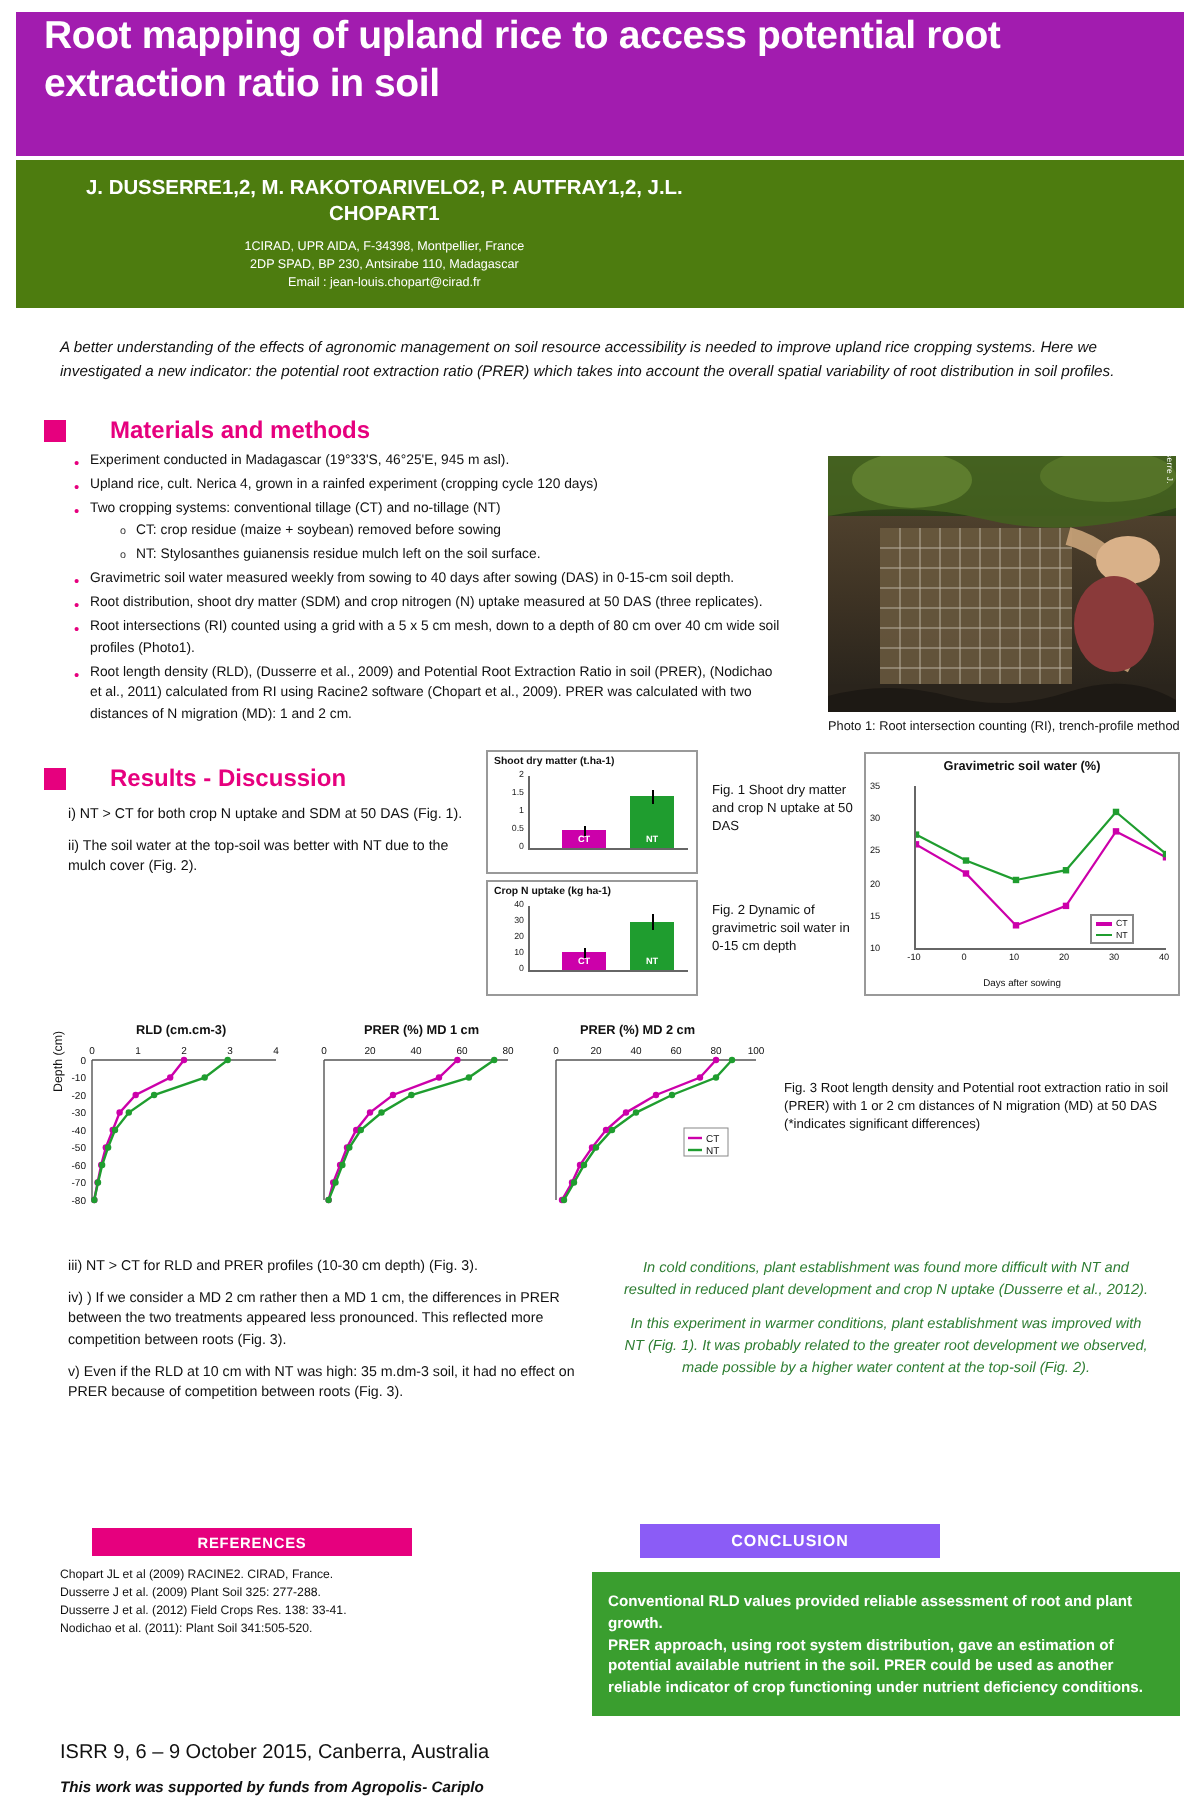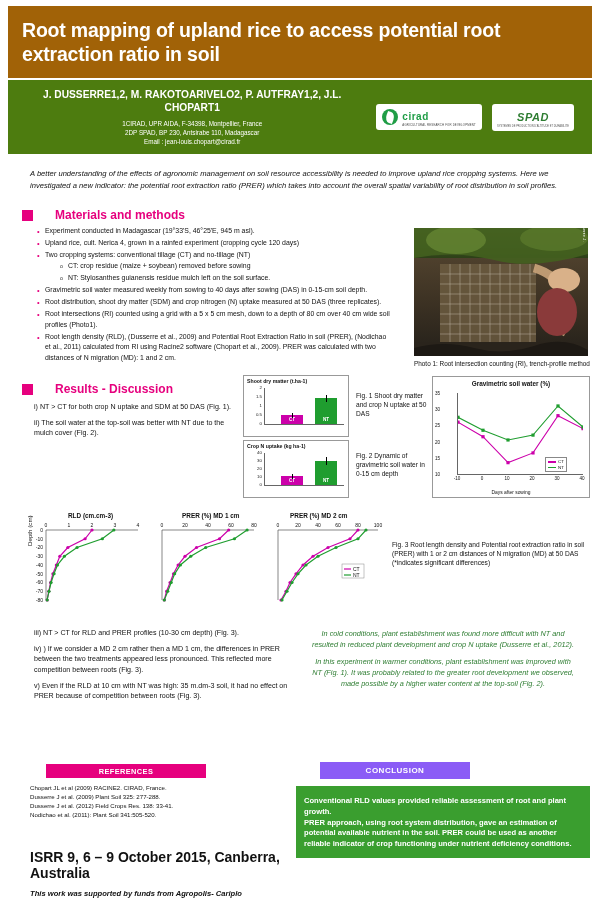--- a/index.html
+++ b/index.html
@@ -10,22 +10,22 @@
     font-family:"Liberation Sans", sans-serif;
     color:#111;
     position:relative;
     overflow:hidden;
   }
   .poster { position:relative; width:600px; height:900px; }
 
   
   .title-band {
     position:absolute; left:8px; top:6px; width:584px; height:72px;
-    background:#a16207;
-    display:flex; align-items:center;
+    background:#a21caf;
+    display:flex; align-items:flex-start;
   }
   .title-band h1 {
     margin:0; padding:0 14px;
     color:#ffffff; font-size:19.5px; line-height:1.25; font-weight:bold;
     letter-spacing:-0.2px;
   }
 
   
   .authors-band {
     position:absolute; left:8px; top:80px; width:584px; height:74px;
@@ -131,52 +131,39 @@
   
   .res-bottom { position:absolute; left:34px; top:628px; width:266px; font-size:7.1px; line-height:1.5; }
   .res-bottom p { margin:0 0 5px 0; }
   .green-text { position:absolute; left:310px; top:628px; width:278px; font-size:7.3px; line-height:1.55; color:#2e7d32; font-style:italic; }
   .green-text p { margin:0 12px 5px 0;text-align:center; }
 
   
   .ref-head { position:absolute; left:46px; top:764px; width:160px; height:14px; background:#e6007e; color:#fff; font-size:7.4px; font-weight:bold; display:flex; align-items:center; justify-content:center; letter-spacing:0.4px; }
   .refs { position:absolute; left:30px; top:783px; width:250px; font-size:6.1px; line-height:1.5; }
   .funding { position:absolute; left:30px; top:872px; width:250px; font-size:7.6px; line-height:1.45; font-style:italic; font-weight:bold;margin-top:16px; }
-  .conf { position:absolute; left:30px; top:849px; width:280px; font-size:14px; font-weight:bold; }
+  .conf { position:absolute; left:30px; top:871px; width:280px; font-size:10px; font-weight:normal; }
 
   
   .concl-head { position:absolute; left:320px; top:762px; width:150px; height:17px; background:#8b5cf6; color:#fff; font-size:8px; font-weight:bold; display:flex; align-items:center; justify-content:center; letter-spacing:0.5px; }
   .concl-box { position:absolute; left:296px; top:786px; width:294px; height:72px; background:#3a9e2f; color:#fff; padding:10px 8px; font-size:7.6px; line-height:1.42; font-weight:bold; }
 </style>
 </head>
 <body>
 
 <div class="poster">
 
   <div class="title-band">
     <h1>Root mapping of upland rice to access potential root extraction ratio in soil</h1>
   </div>
 
   <div class="authors-band">
     <div class="authors-left">
       <div class="names">J. DUSSERRE1,2,  M. RAKOTOARIVELO2, P. AUTFRAY1,2, J.L. CHOPART1</div>
       <div class="affil" id="affil">1CIRAD, UPR AIDA, F-34398, Montpellier, France<br>2DP SPAD, BP 230, Antsirabe 110, Madagascar<br>Email : jean-louis.chopart@cirad.fr</div>
-    </div>
-    <div class="logos">
-      <div class="logo-cirad">
-        <div class="cirad-mark"></div>
-        <div class="cirad-txt">
-          <span class="c1">cirad</span>
-          <span class="c2">AGRICULTURAL RESEARCH FOR DEVELOPMENT</span>
-        </div>
-      </div>
-      <div class="logo-spad">
-        <span class="s1">SPAD</span>
-        <span class="s2">SYSTEMES DE PRODUCTION D'ALTITUDE ET DURABILITE</span>
-      </div>
     </div>
   </div>
 
   <div class="abstract">A better understanding of the effects of agronomic management on soil resource accessibility is needed to improve upland rice cropping systems. Here we investigated a new indicator: the potential root extraction ratio (PRER) which takes into account the overall spatial variability of root distribution in soil profiles.</div>
 
   <div class="sec-head" id="mm-head">
     <span class="sq"></span>
     <span class="lb">Materials and methods</span>
   </div>
 

